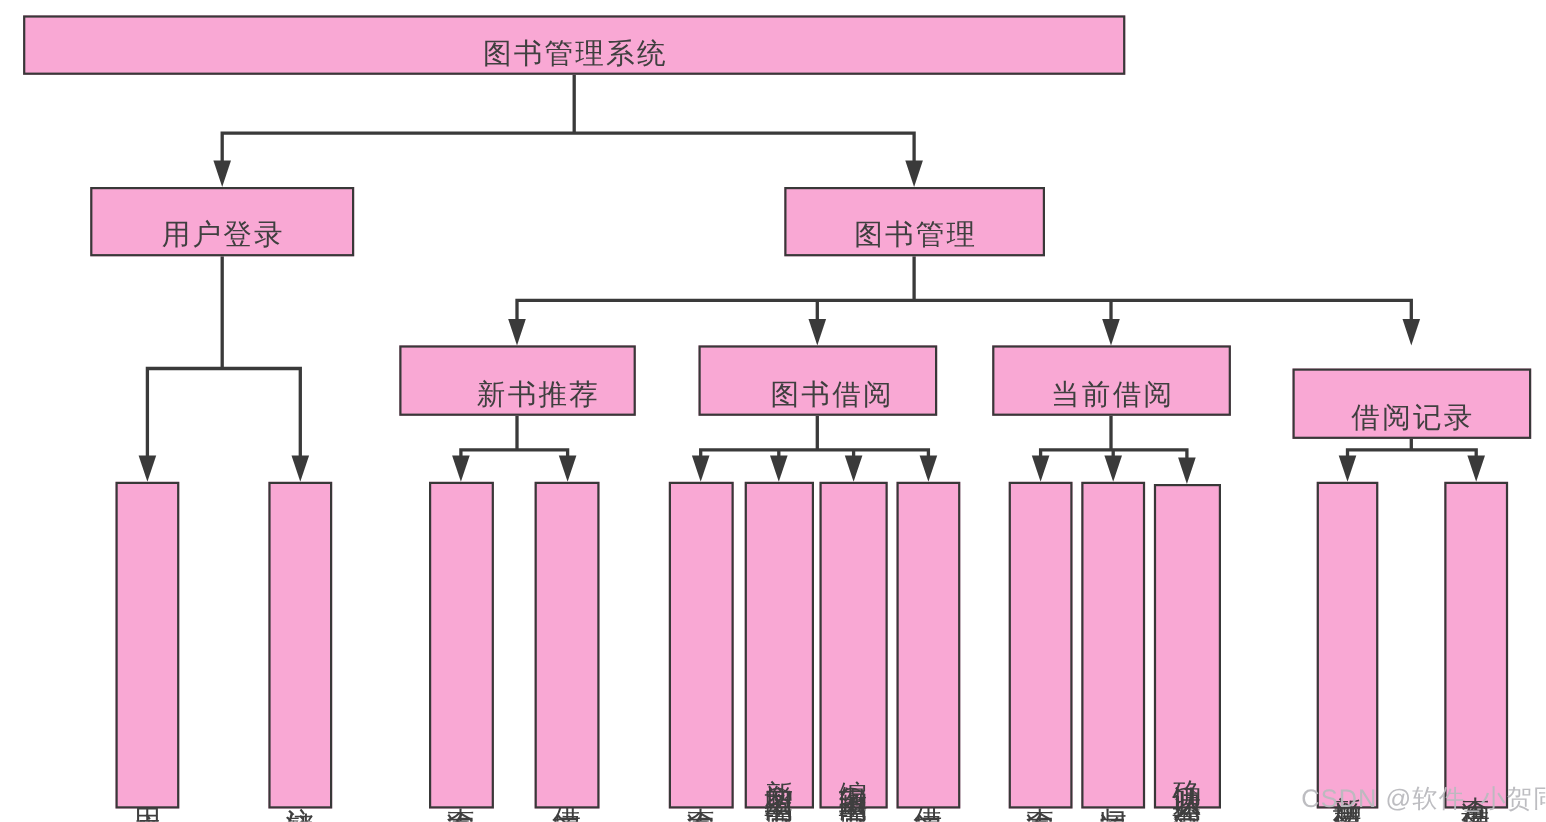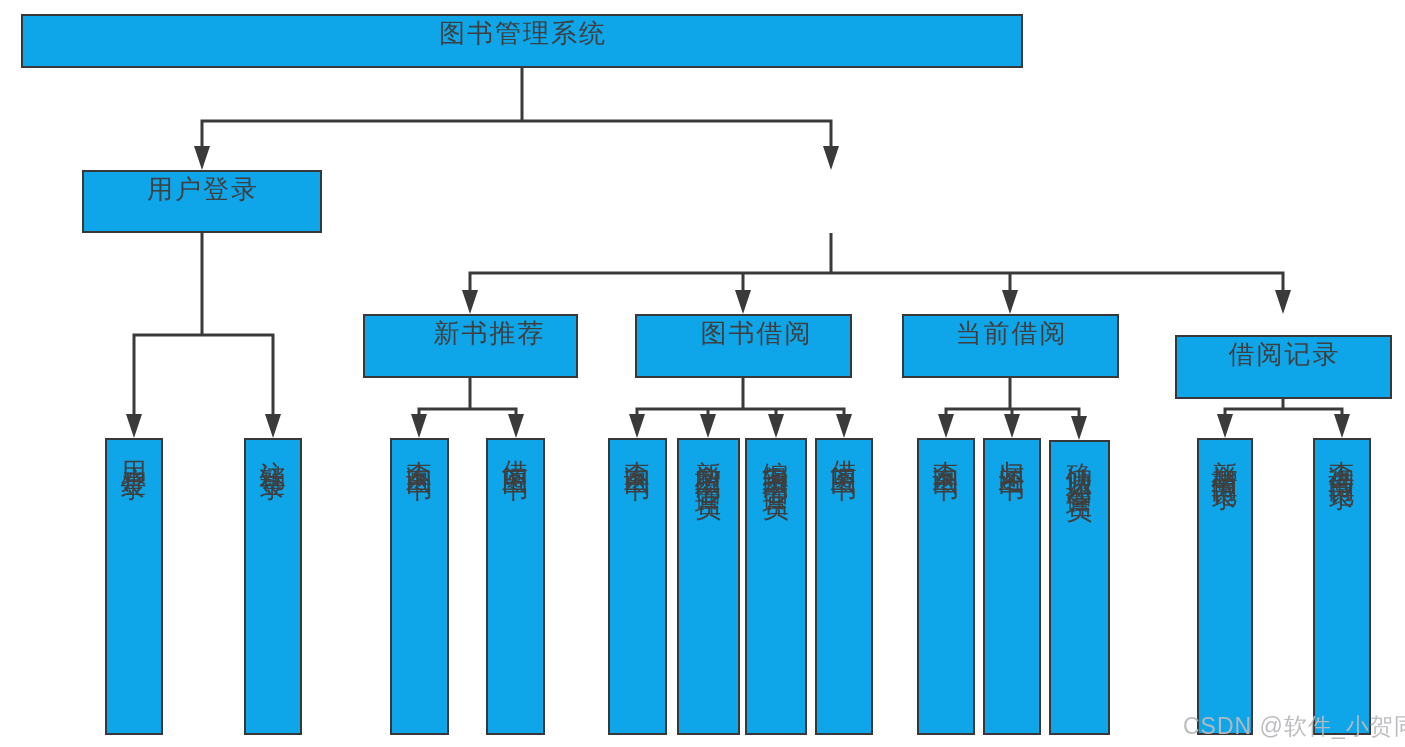--- a/index.html
+++ b/index.html
@@ -2,22 +2,22 @@
 <html><head>
 <meta charset="utf-8">
 <style>
   html,body{margin:0;padding:0;background:#ffffff;}
   #canvas{
     position:relative;width:1405px;height:747px;background:#ffffff;overflow:hidden;
     font-family:"Liberation Sans","DejaVu Sans",sans-serif;color:#3f3f3f;
   }
   svg.wires{position:absolute;left:0;top:0;width:1405px;height:747px;}
   .box{
-    position:absolute;background:#0ea5e9;border:2px solid #383838;
-    display:flex;align-items:flex-start;justify-content:center;box-sizing:border-box;
+    position:absolute;background:#f9a8d4;border:2px solid #383838;
+    display:flex;align-items:flex-end;justify-content:center;box-sizing:border-box;
   }
   .hlabel{font-size:26px;letter-spacing:2px;text-indent:2px;white-space:nowrap;color:#3f3f3f;}
   .vlabel{
     writing-mode:vertical-rl;text-orientation:mixed;
     font-size:26px;letter-spacing:5px;line-height:1;color:#3f3f3f;white-space:nowrap;
   }
   .root{left:21px;top:14px;width:1002px;height:54px;}
   .lv2a{left:82px;top:170px;width:240px;height:63px;}
   .lv2b{left:713px;top:170px;width:237px;height:63px;}
   .lv3{top:314px;height:64px;}
@@ -93,20 +93,23 @@
     </g>
   </svg>
 
   <div class="box root">
     <span class="hlabel">图书管理系统</span>
   </div>
 
   <div class="box lv2a">
     <span class="hlabel">用户登录</span>
   </div>
+  <div class="box lv2b">
+    <span class="hlabel">图书管理</span>
+  </div>
 
   <div class="box lv3 m0">
     <span class="hlabel">新书推荐</span>
   </div>
   <div class="box lv3 m1">
     <span class="hlabel">图书借阅</span>
   </div>
   <div class="box lv3 m2">
     <span class="hlabel">当前借阅</span>
   </div>

